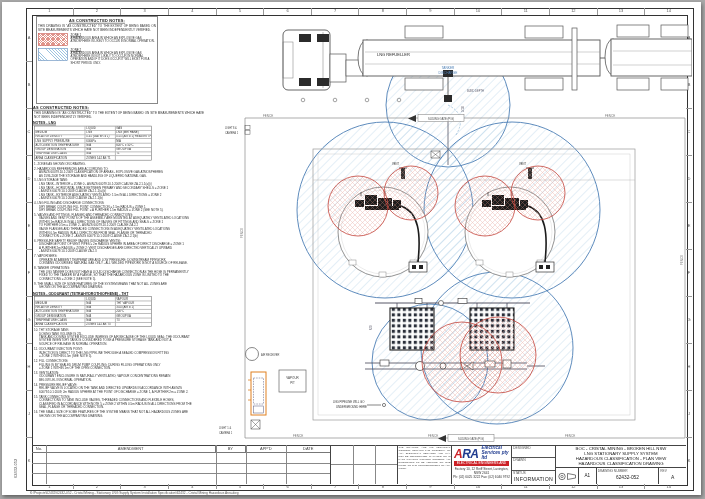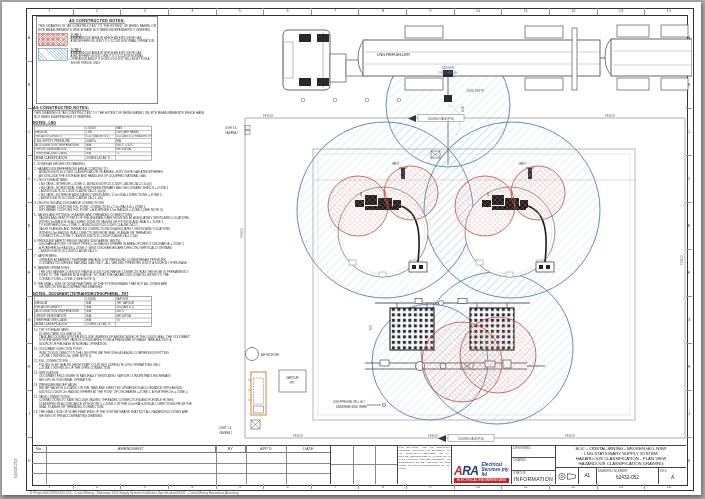--- a/index.html
+++ b/index.html
@@ -36,21 +36,21 @@
   .nl{font-size:5.4px;color:#333;line-height:1.18;}
   .nl.sub{padding-left:9px;}
   .ts{top:445px;height:38.5px;border-left:.7px solid #444;box-sizing:border-box;}
   .ts-topline{left:32px;top:445px;width:654px;height:0;border-top:.7px solid #444;}
   .amend-head{display:flex;height:7px;border-bottom:.5px solid #777;}
   .amend-head span{font-size:4px;color:#444;text-align:center;border-left:.5px solid #777;overflow:hidden;line-height:7px;}
   .amend-head span:first-child{border-left:none;}
   .vl{position:absolute;top:0;bottom:0;border-left:.5px solid #888;}
   .hl{position:absolute;left:0;right:0;border-top:.5px solid #888;}
   .disc{font-size:5px;color:#444;line-height:1.2;text-align:justify;padding:1px;}
-  .logo-row{display:flex;align-items:flex-end;padding:18px 2px 0 2px;}
+  .logo-row{display:flex;align-items:flex-end;padding:1px 2px 0 2px;}
   .brand{font-size:12px;font-weight:bold;font-style:italic;line-height:1;letter-spacing:-.5px;}
   .brand .a1{color:#cc2127;} .brand .ra{color:#1f3b8f;}
   .brand-it{font-size:4.6px;color:#1f3b8f;font-style:italic;line-height:1.05;margin-left:3px;font-weight:bold;}
   .redbar{margin:1px 2px;background:#cc2127;color:#fff;font-size:3.4px;text-align:center;line-height:4.6px;height:4.6px;overflow:hidden;}
   .addr{font-size:3.2px;color:#333;text-align:center;line-height:1.25;}
   .fld{position:relative;height:12.8px;border-bottom:.5px solid #555;box-sizing:border-box;}
   .fld:last-child{border-bottom:none;}
   .fld .lab{position:absolute;left:1px;top:0.5px;font-size:3.4px;color:#555;}
   .status-val{position:absolute;left:0;right:0;top:5px;text-align:center;font-size:5.2px;color:#222;letter-spacing:.3px;}
   .t-lines{height:22px;border-bottom:.6px solid #444;display:flex;flex-direction:column;justify-content:center;}

